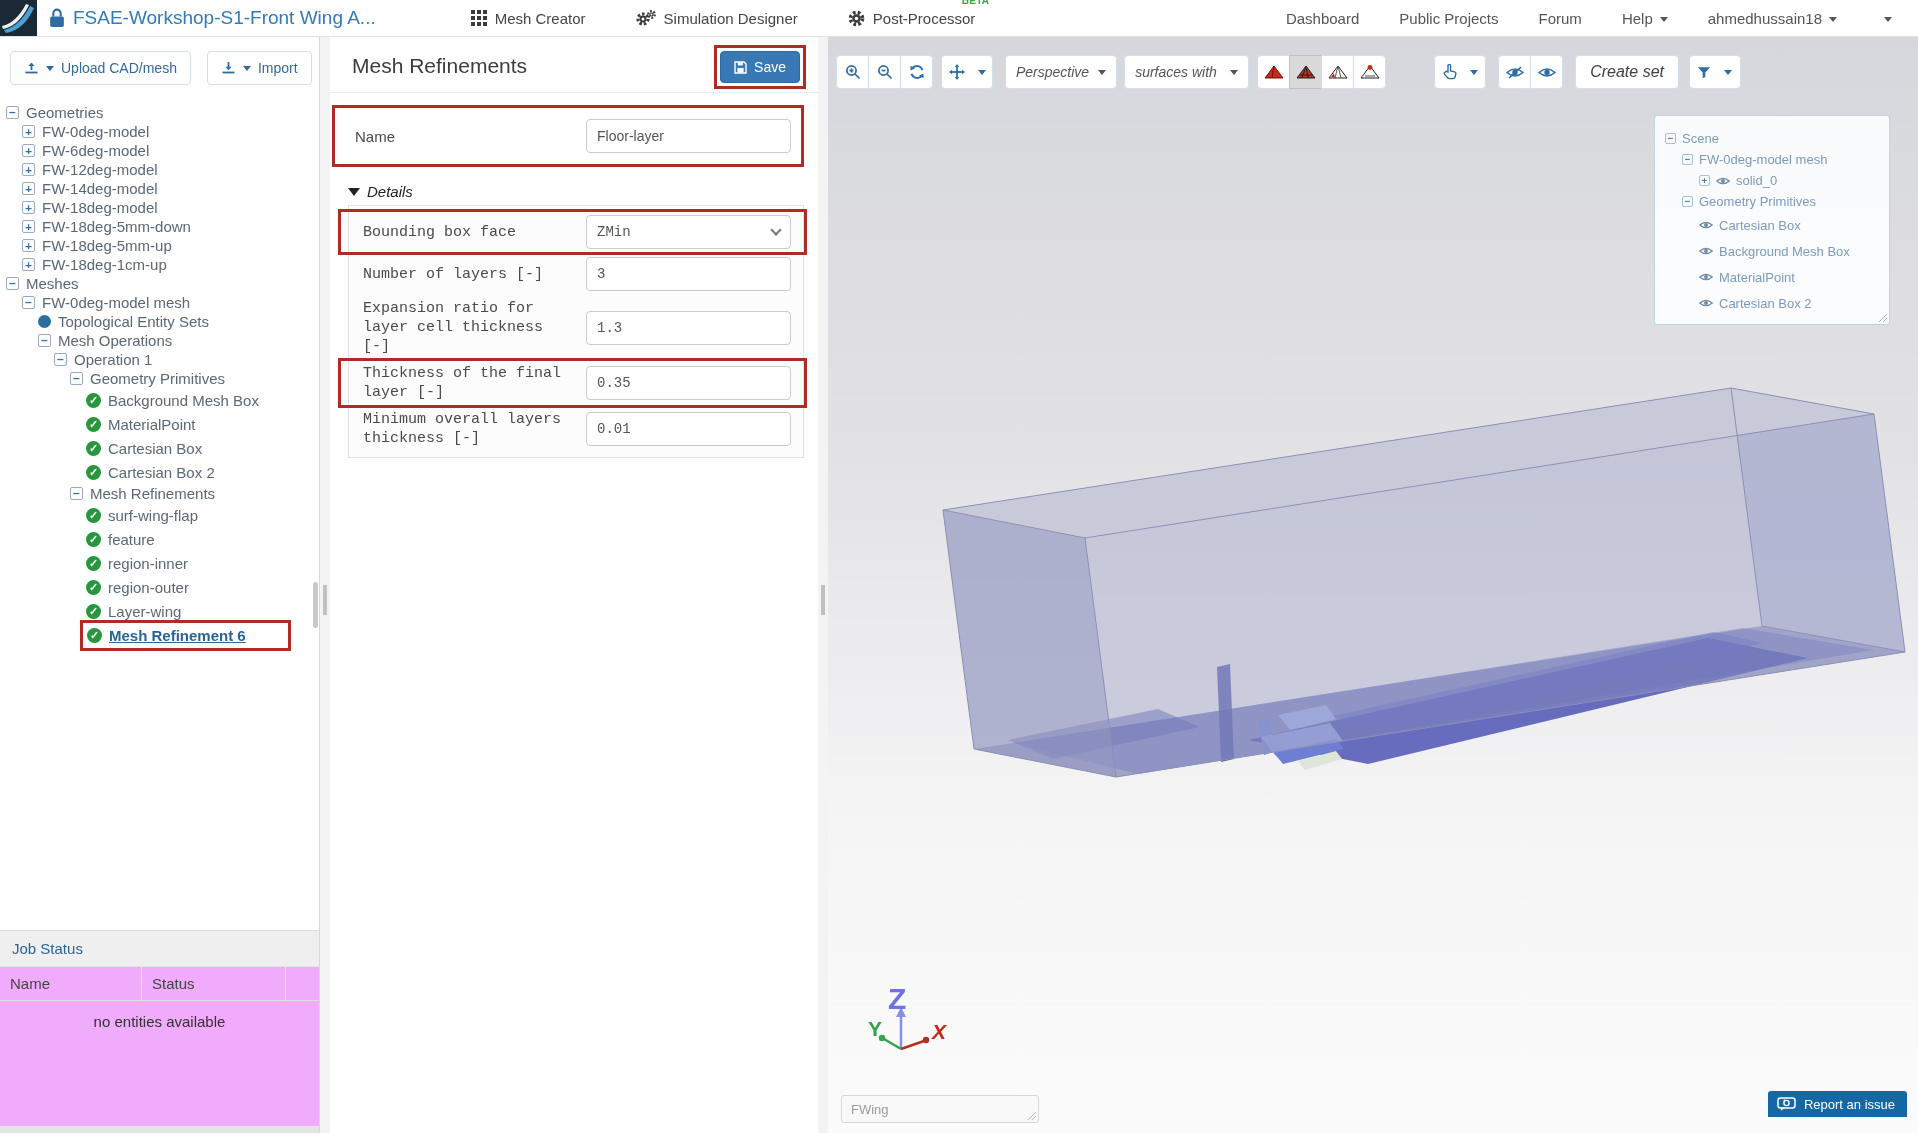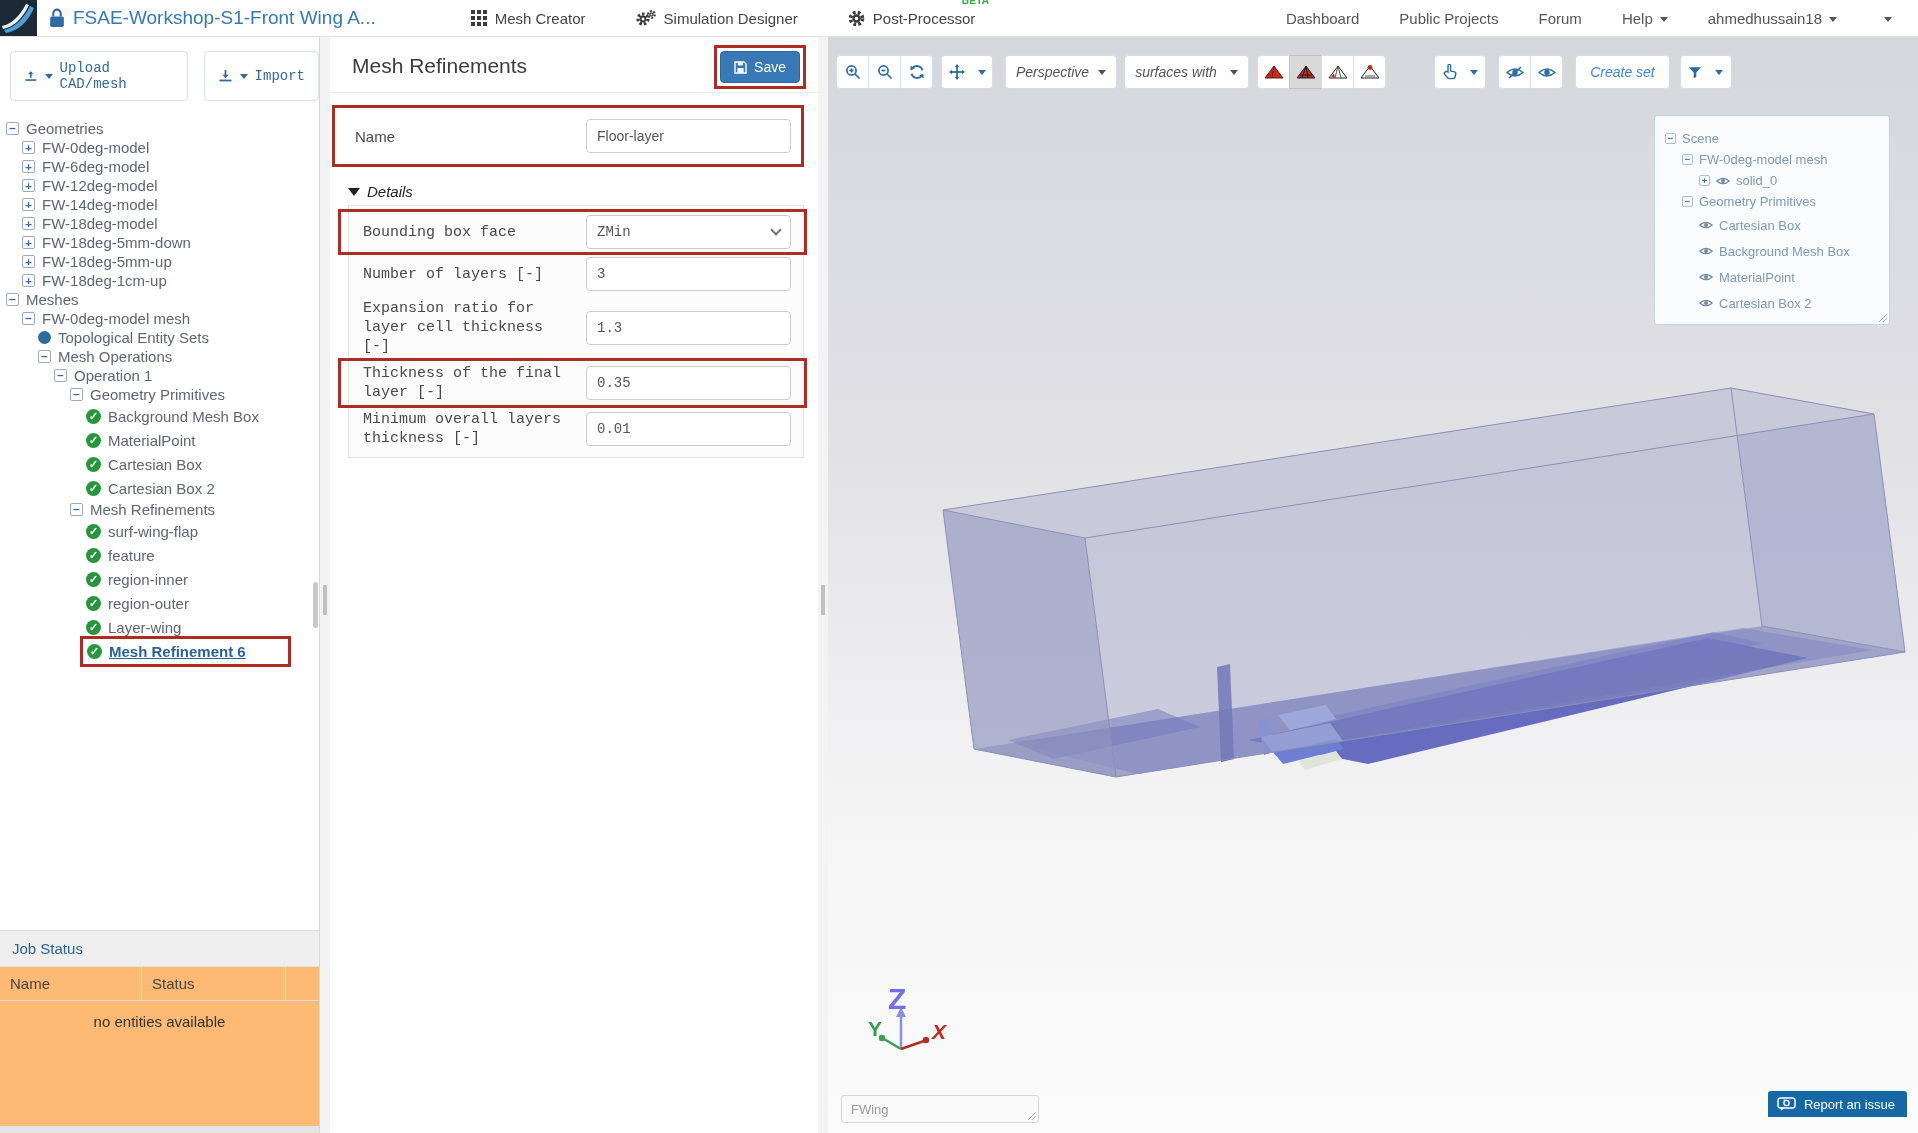--- a/index.html
+++ b/index.html
@@ -15,35 +15,35 @@
   .beta-badge { position:absolute; top:-15px; right:-14px; color:#3aa845; font-size:10px; font-weight:bold; letter-spacing:.3px; }
   .nav-right { margin-left:auto; display:flex; align-items:center; gap:40px; color:#555; font-size:15px; padding-right:26px; }
   .nav-link { cursor:pointer; white-space:nowrap; }
   .caret { display:inline-block; width:0; height:0; border-left:4px solid transparent; border-right:4px solid transparent; border-top:5px solid #555; margin-left:7px; vertical-align:middle; }
 
   
   .main { display:flex; height:1096px; }
 
   
   .sidebar { width:320px; background:#fff; border-right:1px solid #d8d8d8; position:relative; flex:0 0 auto; }
-  .sidebar-buttons { display:flex; gap:16px; padding:14px 0 8px 10px;font-family:Liberation Mono, monospace; }
+  .sidebar-buttons { display:flex; gap:16px; padding:14px 0 8px 10px; }
   .btn-outline { display:flex; align-items:center; gap:7px; border:1px solid #d9dfe9; border-radius:4px; background:#fff; color:#34699b; font-size:14px; padding:8px 13px; cursor:pointer; }
   .btn-outline .caret { border-top-color:#34699b; margin-left:0; }
   .tree { padding:10px 0 0 0; font-size:15px; color:#5d6772; }
   .tree-row { display:flex; align-items:center; gap:7px; height:19px; cursor:pointer; white-space:nowrap; }
   .tree-row.tall { height:24px; }
   .sq { width:13px; height:13px; border:1px solid #9aaac6; border-radius:2px; background:#fff; color:#3b6ca5; font:bold 11px/11px "DejaVu Sans Mono",monospace; text-align:center; flex:0 0 auto; }
   .dot { width:13px; height:13px; border-radius:50%; background:#2d6d9e; flex:0 0 auto; }
   .check { width:15px; height:15px; border-radius:50%; background:#27963c; color:#fff; flex:0 0 auto; text-align:center; font-size:11px; line-height:15px; font-weight:bold; }
   .tree-label.selected { color:#2a6496; font-weight:bold; text-decoration:underline; }
   .redbox { border:3px solid #ae2c24; padding:4px 42px 4px 4px; display:flex; align-items:center; gap:7px; margin-left:-6px; }
   .side-scrollthumb { position:absolute; right:1px; top:545px; width:5px; height:46px; background:#c9c9c9; border-radius:3px; }
 
   
-  .job-panel { position:absolute; left:0; right:0; bottom:0; background:#fdba74; }
+  .job-panel { position:absolute; left:0; right:0; bottom:0; background:#f0abfc; }
   .job-header { background:#efefef; border-top:1px solid #ddd; border-bottom:1px solid #e3e3e3; color:#2a6496; font-size:15px; padding:9px 12px; }
   .job-cols { display:flex; }
   .job-col { border-bottom:1px solid #ddd; border-right:1px solid #ececec; padding:8px 10px; font-size:15px; color:#444; }
   .job-col:nth-child(1){ width:142px; }
   .job-col:nth-child(2){ width:144px; }
   .job-col:nth-child(3){ flex:1; border-right:none; }
   .job-empty { text-align:center; color:#333; font-size:15px; padding:12px 0 96px 0; }
   .job-footstrip { height:7px; background:#e4e4e4; }
 
   
@@ -76,21 +76,21 @@
   .btn-group { display:flex; }
   .vbtn { width:33px; height:34px; background:#fff; border:1px solid #d2dfe9; display:flex; align-items:center; justify-content:center; margin-left:-1px; color:#2d6da3; cursor:pointer; }
   .btn-group .vbtn:first-child { border-radius:4px 0 0 4px; margin-left:0; }
   .btn-group .vbtn:last-child { border-radius:0 4px 4px 0; }
   .btn-group .vbtn:only-child { border-radius:4px; }
   .vbtn.wide { width:52px; gap:6px; }
   .vbtn.active { background:#d9d9d9; border-color:#c2c2c2; }
   .vsel { height:34px; background:#fff; border:1px solid #d2dfe9; border-radius:4px; display:flex; align-items:center; gap:9px; padding:0 10px; font-size:14px; color:#555; cursor:pointer; white-space:nowrap; }
   .vsel .tri { width:0; height:0; border-left:4px solid transparent; border-right:4px solid transparent; border-top:5px solid #555; }
   .vsel.clip span.txt { max-width:86px; overflow:hidden; display:inline-block; }
-  .vbtn-text { height:34px; padding:0 14px; background:#fff; border:1px solid #d2dfe9; border-radius:4px; color:#3b82f6; font-size:14px; display:flex; align-items:center; cursor:pointer; }
+  .vbtn-text { height:34px; padding:0 14px; background:#fff; border:1px solid #d2dfe9; border-radius:4px; color:#404040; font-size:16px; display:flex; align-items:center; cursor:pointer; }
   .gap8 { margin-left:8px; } .gap12 { margin-left:12px; } .gap7 { margin-left:7px; } .gap48 { margin-left:48px; } .gap10 { margin-left:10px; }
 
   
   .scene-tree { position:absolute; top:78px; right:28px; width:236px; height:210px; background:rgba(253,254,255,.92); border:1px solid #bcd6e6; border-radius:3px; padding:12px 8px 4px 10px; font-size:13px; color:#7d9bb8; z-index:5; }
   .st-row { display:flex; align-items:center; gap:6px; height:21px; cursor:pointer; white-space:nowrap; }
   .st-row.leaf { height:26px; }
   .sq2 { width:11px; height:11px; border:1px solid #a8c0d8; border-radius:2px; background:#f6fafc; color:#4a7ba6; font:bold 9px/9px "DejaVu Sans Mono",monospace; text-align:center; flex:0 0 auto; }
   .st-eye { color:#6d8ba3; display:flex; align-items:center; }
   .st-resize { position:absolute; right:2px; bottom:2px; width:10px; height:10px; }
 

